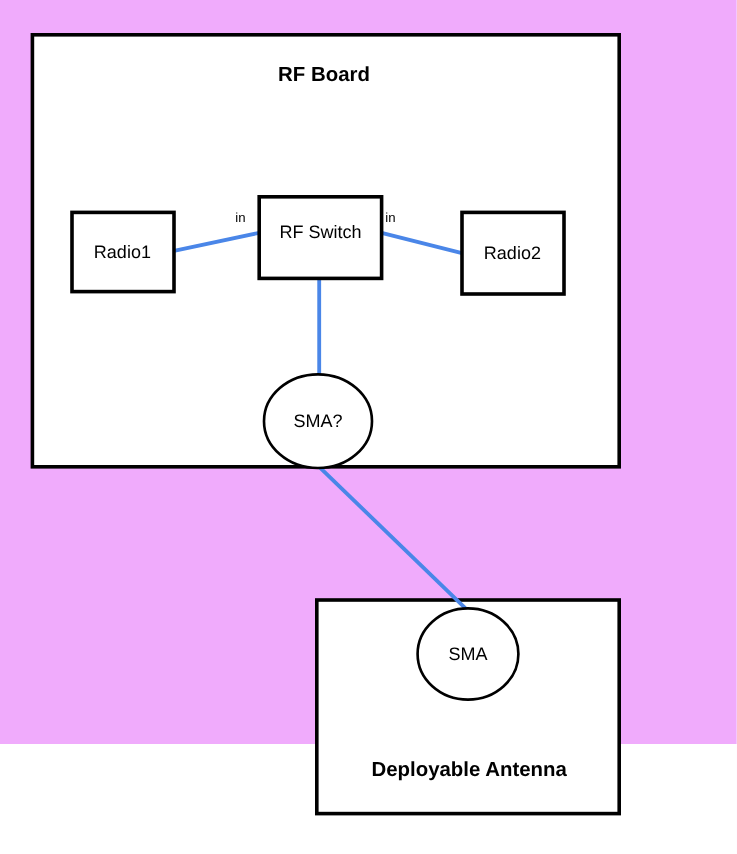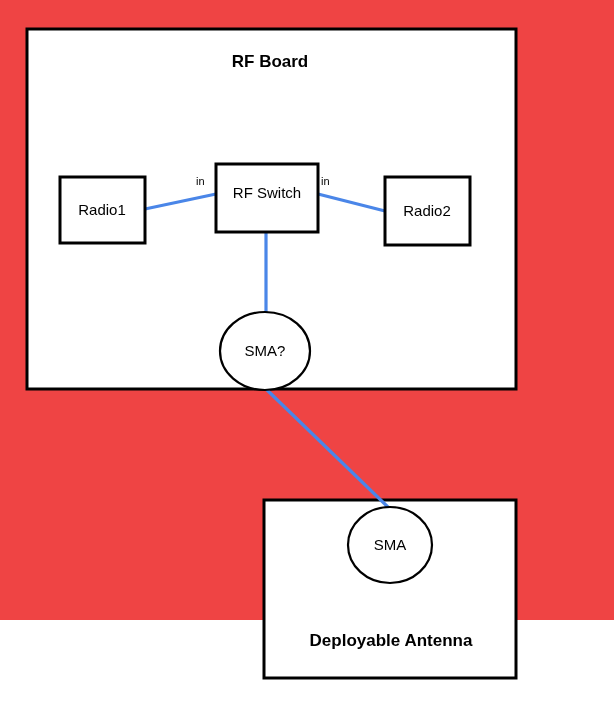--- a/index.html
+++ b/index.html
@@ -10,21 +10,21 @@
   body {
     width: 614px;
     height: 712px;
     overflow: hidden;
     font-family: "Liberation Sans", sans-serif;
   }
   #diagram-root {
     position: relative;
     width: 614px;
     height: 620px;
-    background: #ef4444;
+    background: #f0abfc;
   }
   #diagram-svg {
     position: absolute;
     top: 0;
     left: 0;
     width: 614px;
     height: 712px;
     display: block;
   }
   .node-label {

